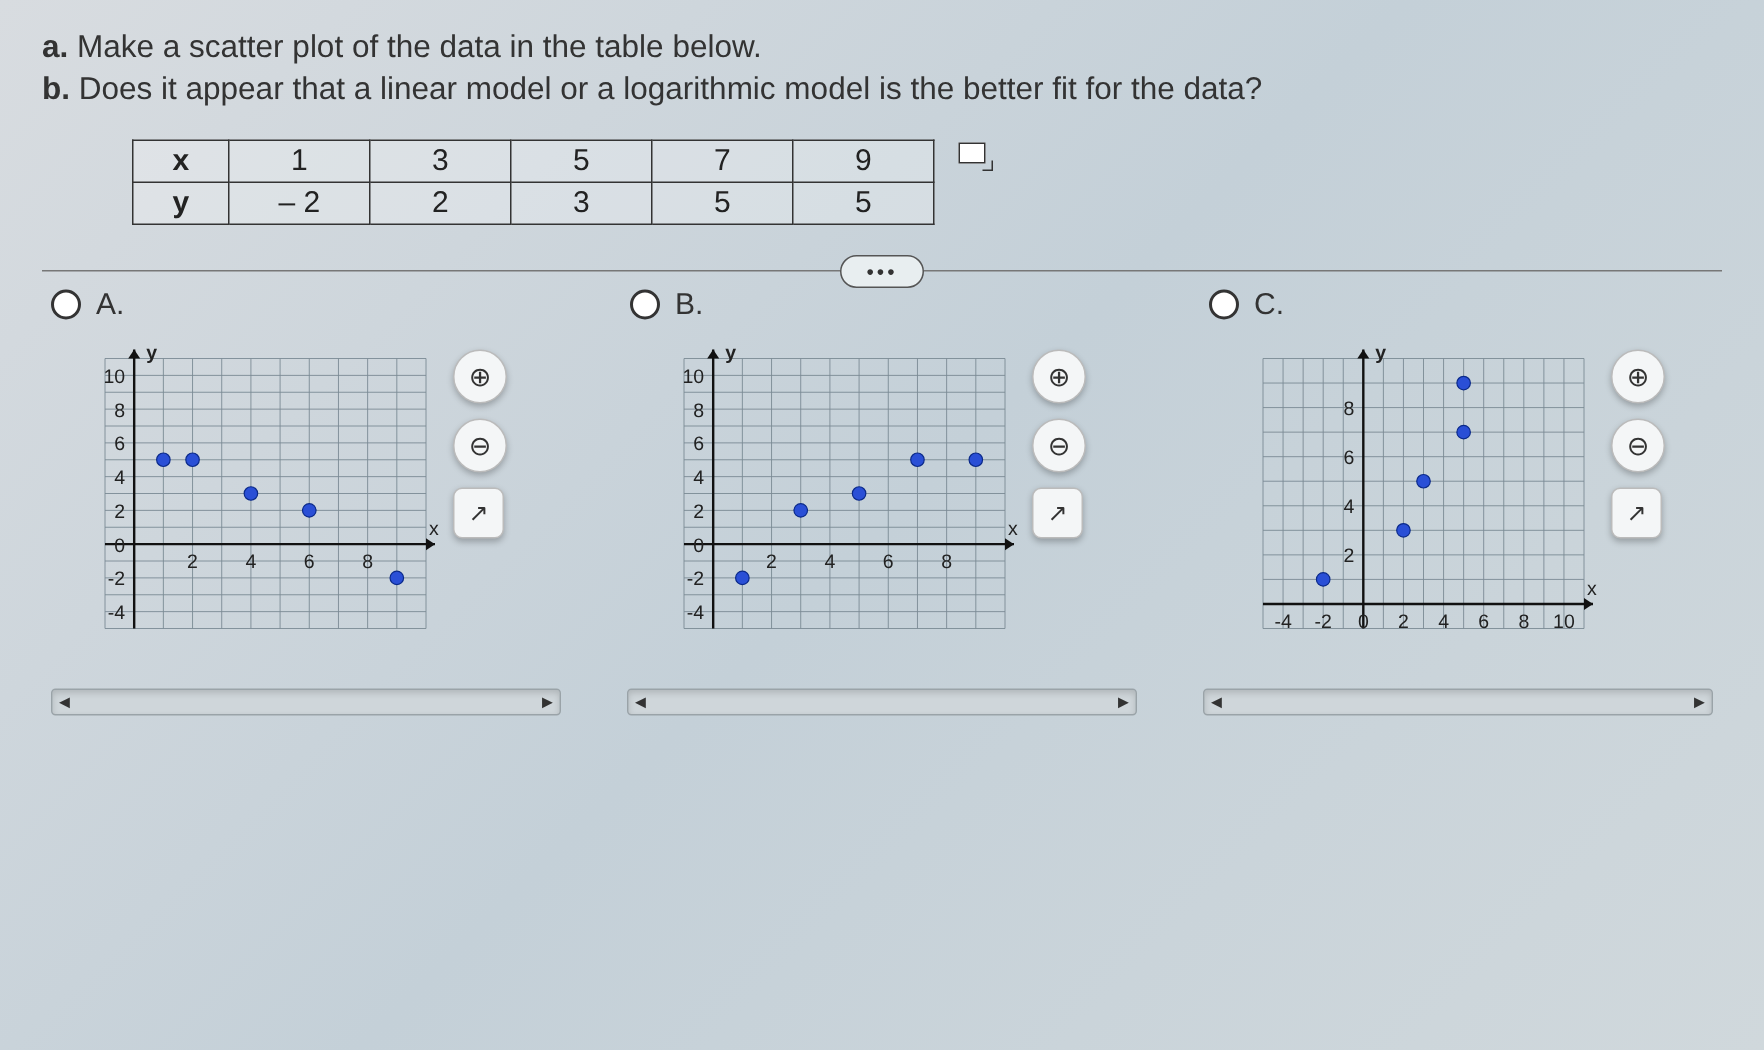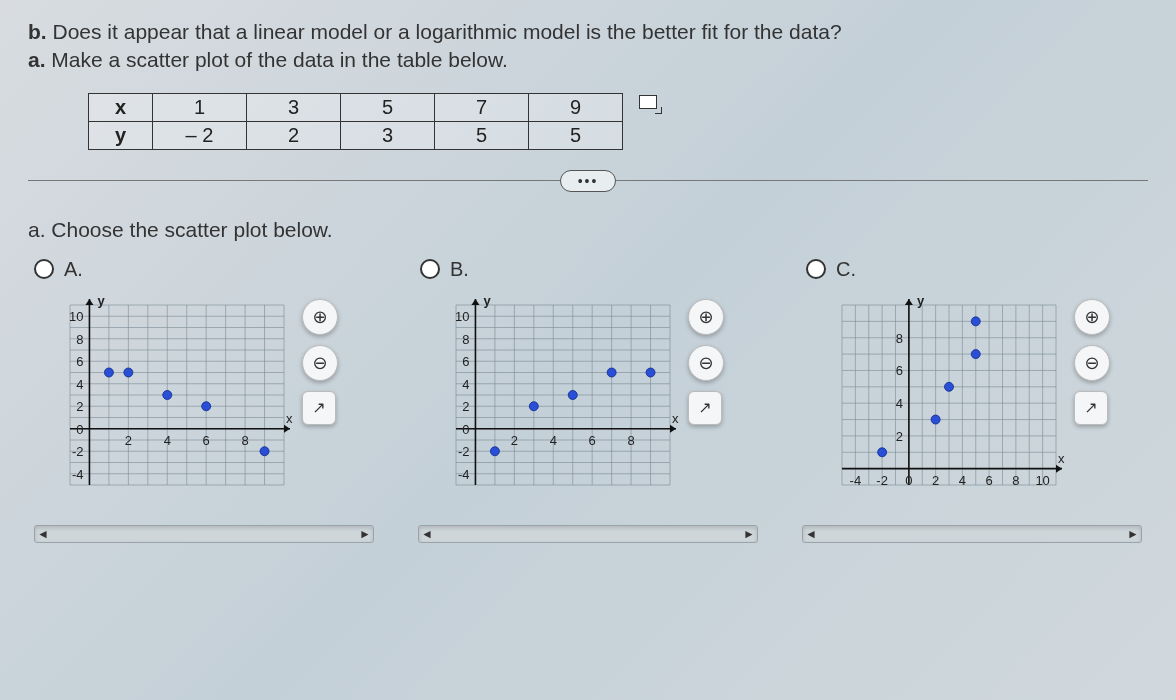--- a/index.html
+++ b/index.html
@@ -71,24 +71,24 @@
     box-shadow: inset 0 2px 4px rgba(0,0,0,0.15);
   }
   .hscroll .arrow { width:16px; text-align:center; font-size:12px; color:#333;}
   svg text { font-family: Arial, Helvetica, sans-serif; }
 </style>
 </head>
 <body>
 
 <div class="page">
   <div class="qline">
+    <span class="bold">a.</span><span> Make a scatter plot of the data in the table below.</span>
+  </div>
+  <div class="qline">
     <span class="bold">b.</span><span> Does it appear that a linear model or a logarithmic model is the better fit for the data?</span>
-  </div>
-  <div class="qline">
-    <span class="bold">a.</span><span> Make a scatter plot of the data in the table below.</span>
   </div>
 
   <div class="data-table-wrap">
     <table class="data">
       <tbody>
           <tr>
         <td class="hdr">x</td>
         <td>1</td>
         <td>3</td>
         <td>5</td>
@@ -104,21 +104,20 @@
         <td>5</td>
       </tr>
     </tbody>
       </table>
     <div class="flag-icon"></div>
   </div>
 
   <hr class="hr">
   <div class="ellipsis-pill">•••</div>
 
-  <div class="part-a">a. Choose the scatter plot below.</div>
 
   <div class="options-row">
 
     <div class="option">
       <div class="opt-head">
         <span class="radio"></span>
         <span>A.</span>
       </div>
       <div class="chart-area">
         <svg class="chart-svg" id="chartA" width="260" height="220">

